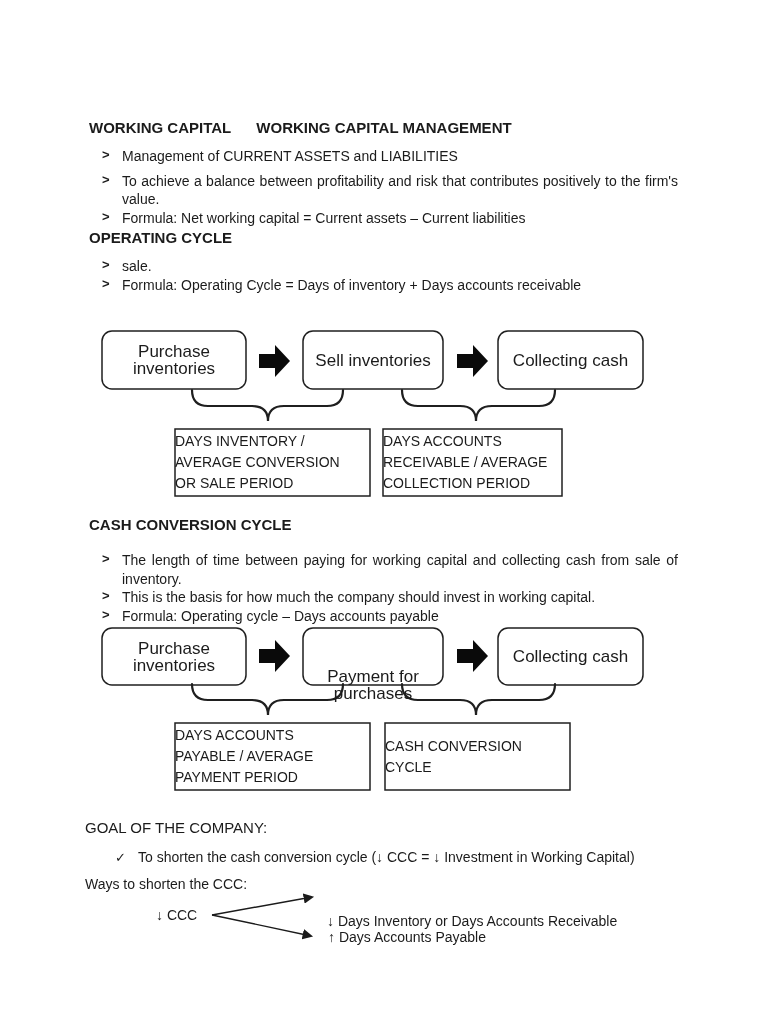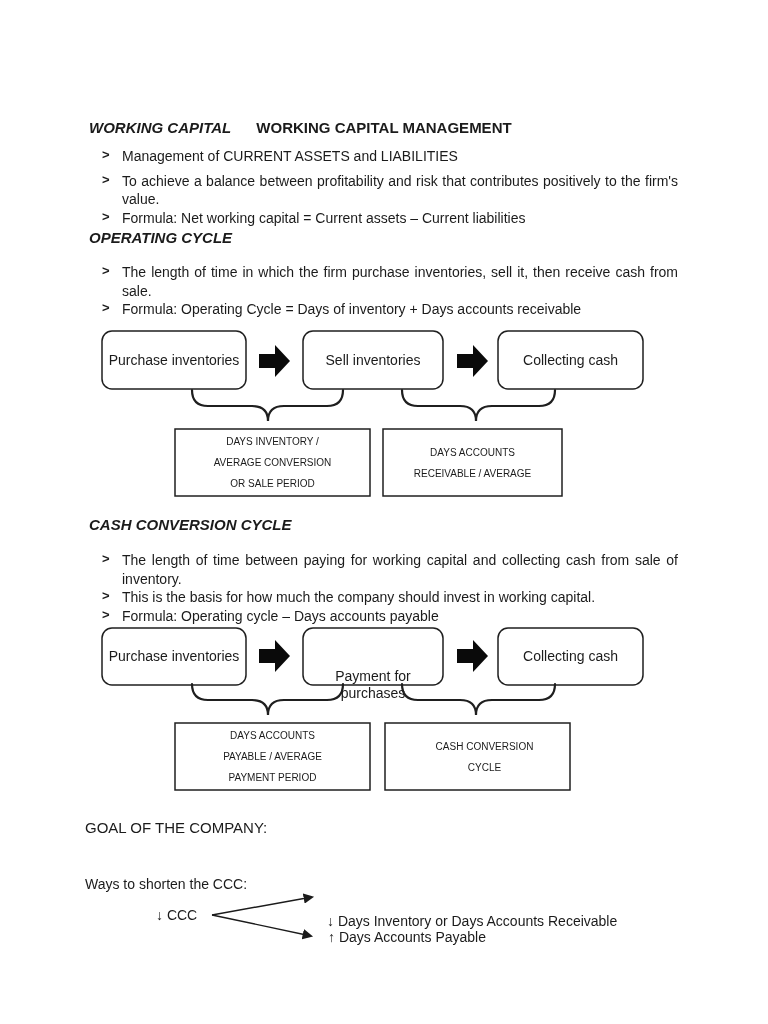--- a/index.html
+++ b/index.html
@@ -1,28 +1,28 @@
 <!DOCTYPE html>
 <html><head>
 <meta charset="utf-8">
 <style>
   html,body{margin:0;padding:0;background:#ffffff;}
   .page{position:relative;width:768px;height:1024px;background:#fff;overflow:hidden;
         font-family:"Liberation Sans","DejaVu Sans",sans-serif;color:#1b1b1b;}
   .abs{position:absolute;}
   .title{top:92px;left:0;width:768px;text-align:center;font-weight:bold;font-size:15px;margin-top:27px;}
-  .h{font-weight:bold;font-size:15px;left:89px;font-style:italic;}
+  .h{font-weight:bold;font-size:15px;left:89px;}
   .bullets{left:100px;width:578px;font-size:14px;line-height:18.5px;}
   .bi{position:relative;padding-left:22px;}
   .bm{position:absolute;left:2px;top:-1px;font-weight:bold;font-size:13px;}
   .just{text-align:justify;text-align-last:justify;margin-top:6px;}
   .fbox{position:absolute;display:flex;flex-direction:column;align-items:center;justify-content:center;
-        text-align:center;font-size:14px;line-height:17px;}
-  .lbox{position:absolute;display:flex;flex-direction:column;align-items:center;justify-content:center;
-        text-align:center;font-size:10px;line-height:21px;}
+        text-align:center;font-size:17px;line-height:17px;}
+  .lbox{position:absolute;display:flex;flex-direction:column;align-items:flex-start;justify-content:center;
+        text-align:center;font-size:14px;line-height:21px;}
   .goalh{left:85px;top:819px;font-size:15px;text-underline-offset:3px;}
   .checkline{left:115px;top:849px;font-size:14px;}
   .checkmark{display:inline-block;width:23px;font-size:13px;}
   .plain{font-size:14px;}
   svg{display:block;}
 </style>
 </head>
 <body>
 
 <div class="page">
@@ -43,21 +43,20 @@
     <div class="bi">
       <span class="bm">&gt;</span>
       <div>Formula: Net working capital = Current assets – Current liabilities</div>
     </div>
   </div>
 
   <div class="abs h" style="top:229px">OPERATING CYCLE</div>
   <div class="abs bullets" style="top:257px">
     <div class="bi">
       <span class="bm">&gt;</span>
-      <div class="just">The length of time in which the firm purchase inventories, sell it, then receive cash from</div>
       <div>sale.</div>
     </div>
     <div class="bi">
       <span class="bm">&gt;</span>
       <div>Formula: Operating Cycle = Days of inventory + Days accounts receivable</div>
     </div>
   </div>
 
   <svg class="abs" style="left:0;top:325px" width="768" height="175">
     <rect x="102" y="6" width="144" height="58" rx="10" fill="#fff" stroke="#1f1f1f" stroke-width="1.5"></rect>
@@ -80,20 +79,21 @@
     <div>Collecting cash</div>
   </div>
   <div class="lbox" style="left:175px;top:429px;width:195px;height:67px">
     <div>DAYS INVENTORY /</div>
     <div>AVERAGE CONVERSION</div>
     <div>OR SALE PERIOD</div>
   </div>
   <div class="lbox" style="left:383px;top:429px;width:179px;height:67px">
     <div>DAYS ACCOUNTS</div>
     <div>RECEIVABLE / AVERAGE</div>
+    <div>COLLECTION PERIOD</div>
   </div>
 
   <div class="abs h" style="top:516px">CASH CONVERSION CYCLE</div>
   <div class="abs bullets" style="top:545px">
     <div class="bi">
       <span class="bm">&gt;</span>
       <div class="just">The length of time between paying for working capital and collecting cash from sale of</div>
       <div>inventory.</div>
     </div>
     <div class="bi">
@@ -131,20 +131,23 @@
     <div>DAYS ACCOUNTS</div>
     <div>PAYABLE / AVERAGE</div>
     <div>PAYMENT PERIOD</div>
   </div>
   <div class="lbox" style="left:385px;top:723px;width:199px;height:67px">
     <div>CASH CONVERSION</div>
     <div>CYCLE</div>
   </div>
 
   <div class="abs goalh">GOAL OF THE COMPANY:</div>
+  <div class="abs checkline">
+    <span class="checkmark">✓</span><span>To shorten the cash conversion cycle (↓ CCC = ↓ Investment in Working Capital)</span>
+  </div>
   <div class="abs plain" style="left:85px;top:876px">Ways to shorten the CCC:</div>
   <div class="abs plain" style="left:156px;top:907px">↓ CCC</div>
 
   <svg class="abs" style="left:200px;top:885px" width="130" height="60">
     <defs>
       <marker id="ah" viewBox="0 0 10 10" refX="8" refY="5" markerWidth="7.5" markerHeight="7.5" orient="auto">
         <path d="M0,0 L10,5 L0,10 z" fill="#1b1b1b"></path>
       </marker>
     </defs>
     <line x1="12" y1="30" x2="112" y2="12" stroke="#1b1b1b" stroke-width="1.4" marker-end="url(#ah)"></line>

